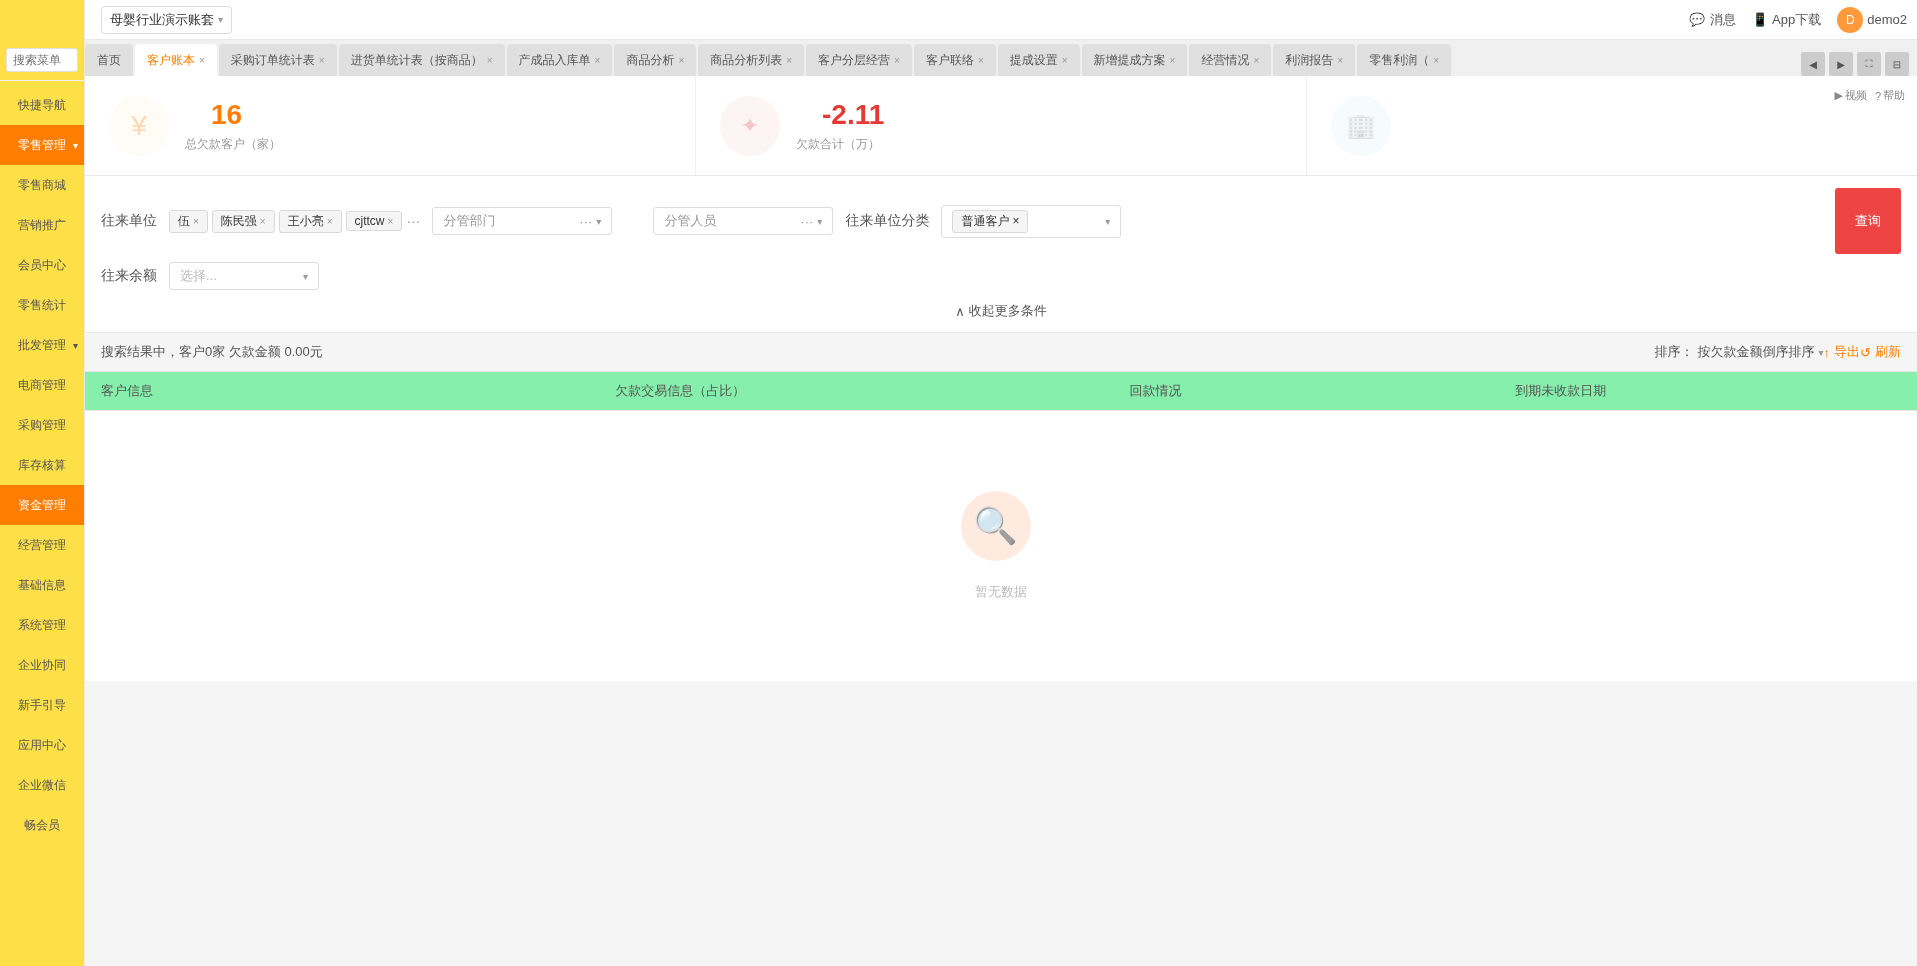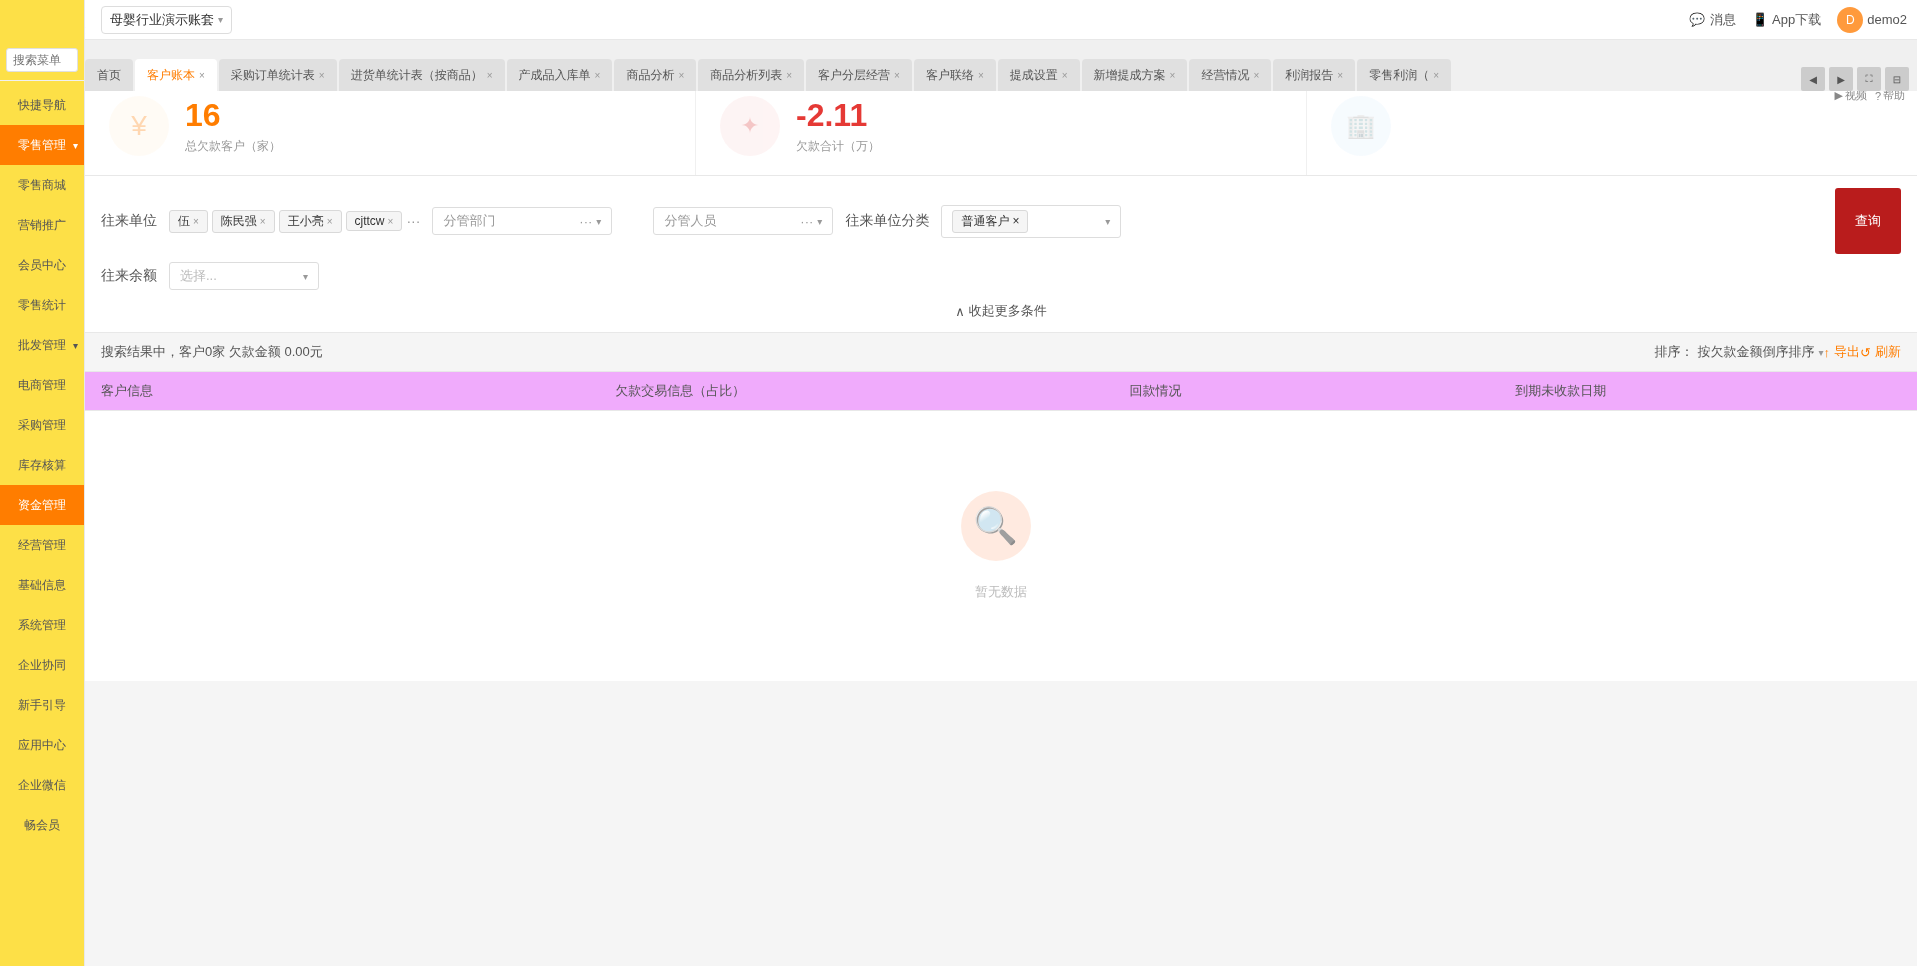--- a/index.html
+++ b/index.html
@@ -48,21 +48,21 @@
       width: 26px; height: 26px; border-radius: 50%;
       background: #ff9a3c;
       display: flex; align-items: center; justify-content: center;
       color: #fff; font-size: 12px;
     }
 
     
     .nav-tabs {
       position: fixed;
       top: 40px; left: 85px; right: 0;
-      height: 51px;
+      height: 36px;
       background: #f0f0f0;
       display: flex;
       align-items: flex-end;
       z-index: 99;
       overflow: hidden;
     }
     .nav-tab {
       height: 32px;
       padding: 0 12px;
       display: flex; align-items: center; gap: 4px;
@@ -167,22 +167,23 @@
       border-radius: 50%;
       display: flex; align-items: center; justify-content: center;
       font-size: 28px;
       opacity: 0.3;
     }
     .stat-icon.orange { background: #fff3e0; color: #ff7d00; }
     .stat-icon.pink { background: #fce4e4; color: #e57373; }
     .stat-icon.blue { background: #e3f2fd; color: #64b5f6; }
     .stat-content { flex: 1; }
     .stat-value {
-      font-size: 32px; font-weight: bold;
+      font-size: 28px; font-weight: bold;
       line-height: 1.2;
+      margin-left: 26px;
     }
     .stat-value.orange { color: #ff7d00; }
     .stat-value.red { color: #e53935; }
     .stat-value.black { color: #222; }
     .stat-label { font-size: 12px; color: #999; margin-top: 4px; }
     .stat-actions {
       position: absolute; top: 12px; right: 12px;
       display: flex; gap: 8px;
     }
     .stat-action-btn {
@@ -249,21 +250,21 @@
 
     
     .table-area {
       background: #fff;
       margin: 0;
     }
     .table-header {
       display: grid;
       grid-template-columns: 2fr 2fr 1.5fr 1.5fr;
       padding: 10px 16px;
-      background: #f0abfc;
+      background: #86efac;
       border-bottom: 1px solid #e8e8e8;
       font-size: 13px; font-weight: 500; color: #555;
     }
     .empty-state {
       display: flex; flex-direction: column;
       align-items: center; justify-content: center;
       padding: 80px 0;
       color: #bbb;
       font-size: 13px;
     }
@@ -277,21 +278,21 @@
       background: #ffddcc;
       border-radius: 50%;
       opacity: 0.6;
       display: flex; align-items: center; justify-content: center;
       font-size: 36px;
     }
 
     .dropdown-arrow { font-size: 10px; color: #999; }
     .query-btn {
       padding: 24px 20px;
-      background: #b91c1c;
+      background: #ef4444;
       color: #fff;
       border: none;
       border-radius: 3px;
       font-size: 13px;
       cursor: pointer;
       margin-left: auto;
     }
     .filter-type-tag {
       display: flex; align-items: center; gap: 3px;
       padding: 2px 8px;

